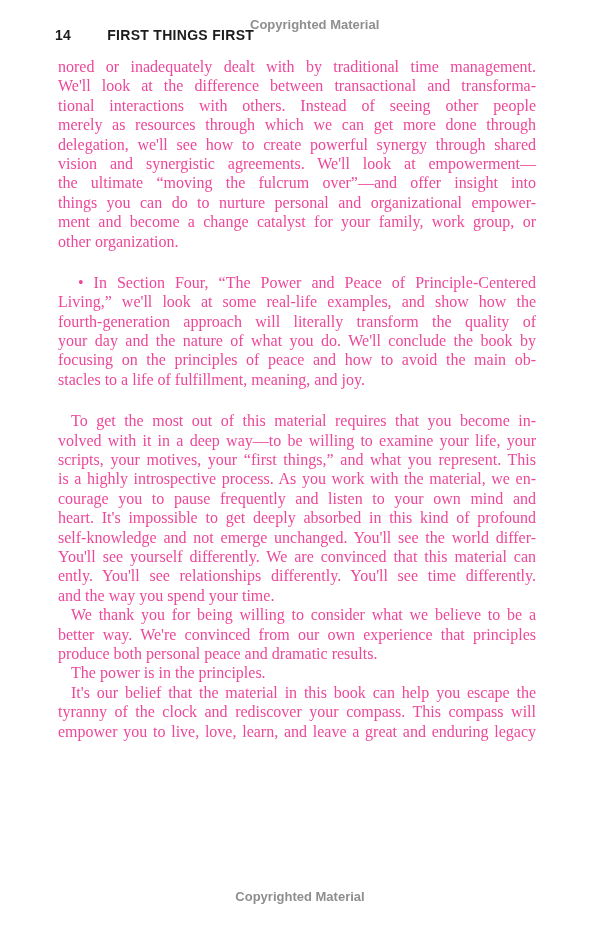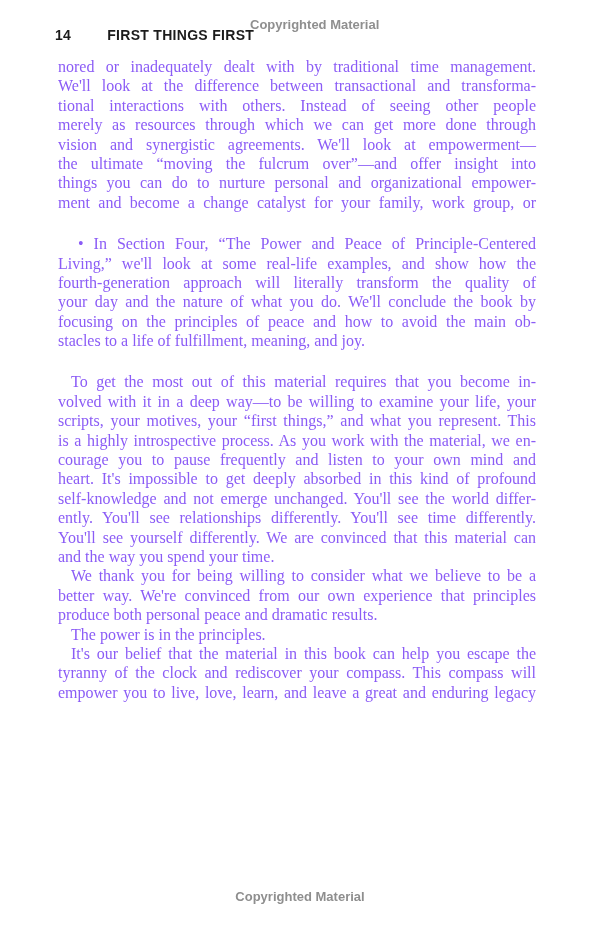--- a/index.html
+++ b/index.html
@@ -53,21 +53,21 @@
     font-size: 13px;
     color: #8e8e8e;
   }
   .body-text {
     position: absolute;
     top: 57px;
     left: 58px;
     width: 478px;
     font-size: 16px;
     line-height: 19.4px;
-    color: #8b5cf6;
+    color: #ec4899;
   }
   .paragraph { margin: 0; }
   .paragraph.space-before { margin-top: 22px; }
   .line {
     text-align: justify;
     text-align-last: justify;
     height: 19.4px;
     overflow: visible;
   }
   .line.last {
@@ -87,43 +87,45 @@
   <div class="header">
     <span class="pagenum">14</span><span class="running-title">FIRST THINGS FIRST</span>
   </div>
 
   <div class="body-text" id="body-text">
       <div class="paragraph">
         <div class="line">nored or inadequately dealt with by traditional time management.</div>
         <div class="line">We'll look at the difference between transactional and transforma-</div>
         <div class="line">tional interactions with others. Instead of seeing other people</div>
         <div class="line">merely as resources through which we can get more done through</div>
+        <div class="line">delegation, we'll see how to create powerful synergy through shared</div>
         <div class="line">vision and synergistic agreements. We'll look at empowerment—</div>
         <div class="line">the ultimate “moving the fulcrum over”—and offer insight into</div>
         <div class="line">things you can do to nurture personal and organizational empower-</div>
         <div class="line">ment and become a change catalyst for your family, work group, or</div>
+        <div class="line last">other organization.</div>
       </div>
       <div class="paragraph space-before">
         <div class="line bullet-indent">• In Section Four, “The Power and Peace of Principle-Centered</div>
         <div class="line">Living,” we'll look at some real-life examples, and show how the</div>
         <div class="line">fourth-generation approach will literally transform the quality of</div>
         <div class="line">your day and the nature of what you do. We'll conclude the book by</div>
         <div class="line">focusing on the principles of peace and how to avoid the main ob-</div>
         <div class="line last">stacles to a life of fulfillment, meaning, and joy.</div>
       </div>
       <div class="paragraph space-before">
         <div class="line indent">To get the most out of this material requires that you become in-</div>
         <div class="line">volved with it in a deep way—to be willing to examine your life, your</div>
         <div class="line">scripts, your motives, your “first things,” and what you represent. This</div>
         <div class="line">is a highly introspective process. As you work with the material, we en-</div>
         <div class="line">courage you to pause frequently and listen to your own mind and</div>
         <div class="line">heart. It's impossible to get deeply absorbed in this kind of profound</div>
         <div class="line">self-knowledge and not emerge unchanged. You'll see the world differ-</div>
+        <div class="line">You'll see yourself differently. We are convinced that this material can</div>
         <div class="line">ently. You'll see relationships differently. You'll see time differently.</div>
-        <div class="line">You'll see yourself differently. We are convinced that this material can</div>
         <div class="line last">and the way you spend your time.</div>
       </div>
       <div class="paragraph">
         <div class="line indent">We thank you for being willing to consider what we believe to be a</div>
         <div class="line">better way. We're convinced from our own experience that principles</div>
         <div class="line last">produce both personal peace and dramatic results.</div>
       </div>
       <div class="paragraph">
         <div class="line indent last">The power is in the principles.</div>
       </div>

